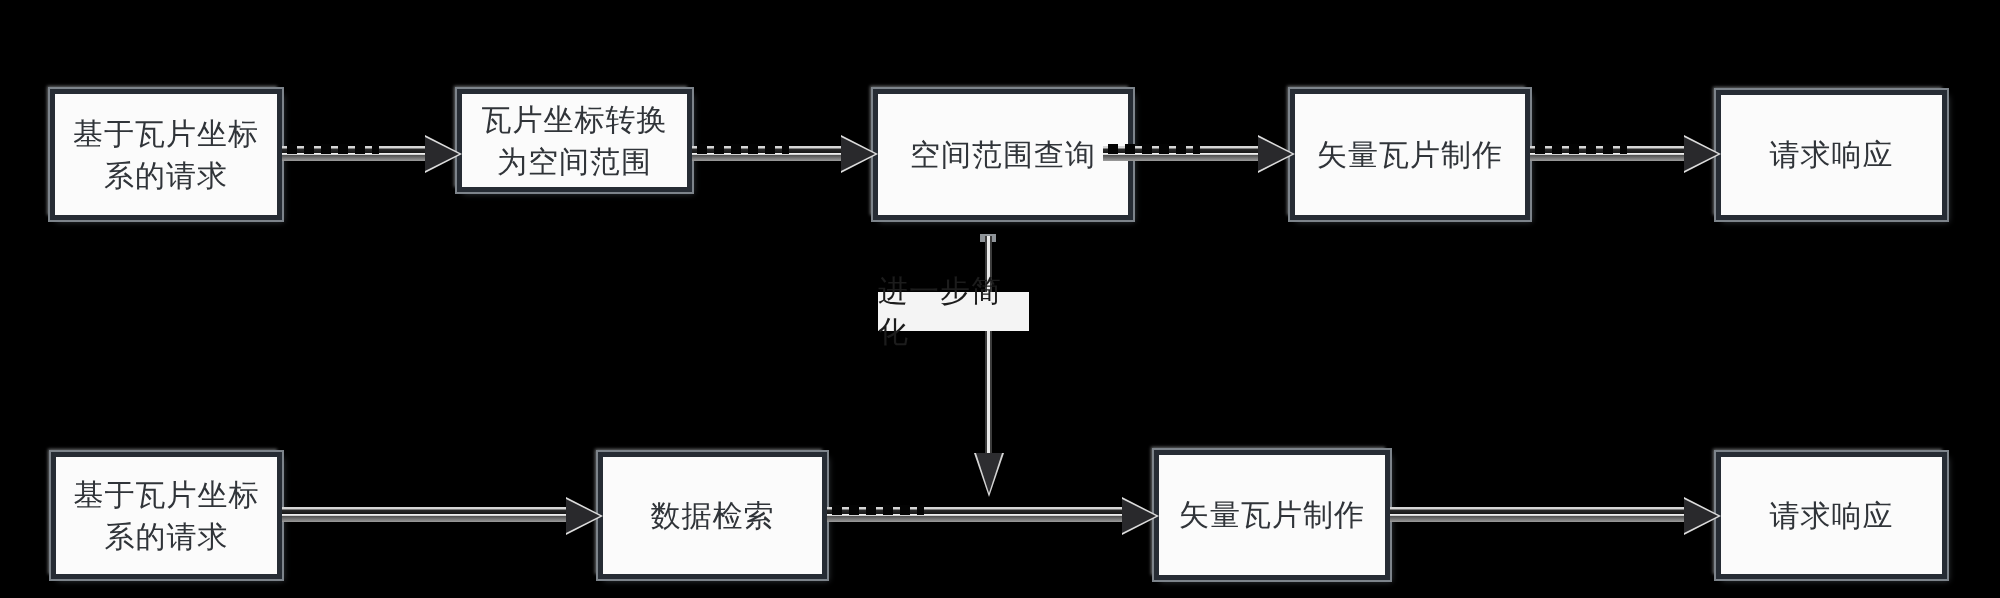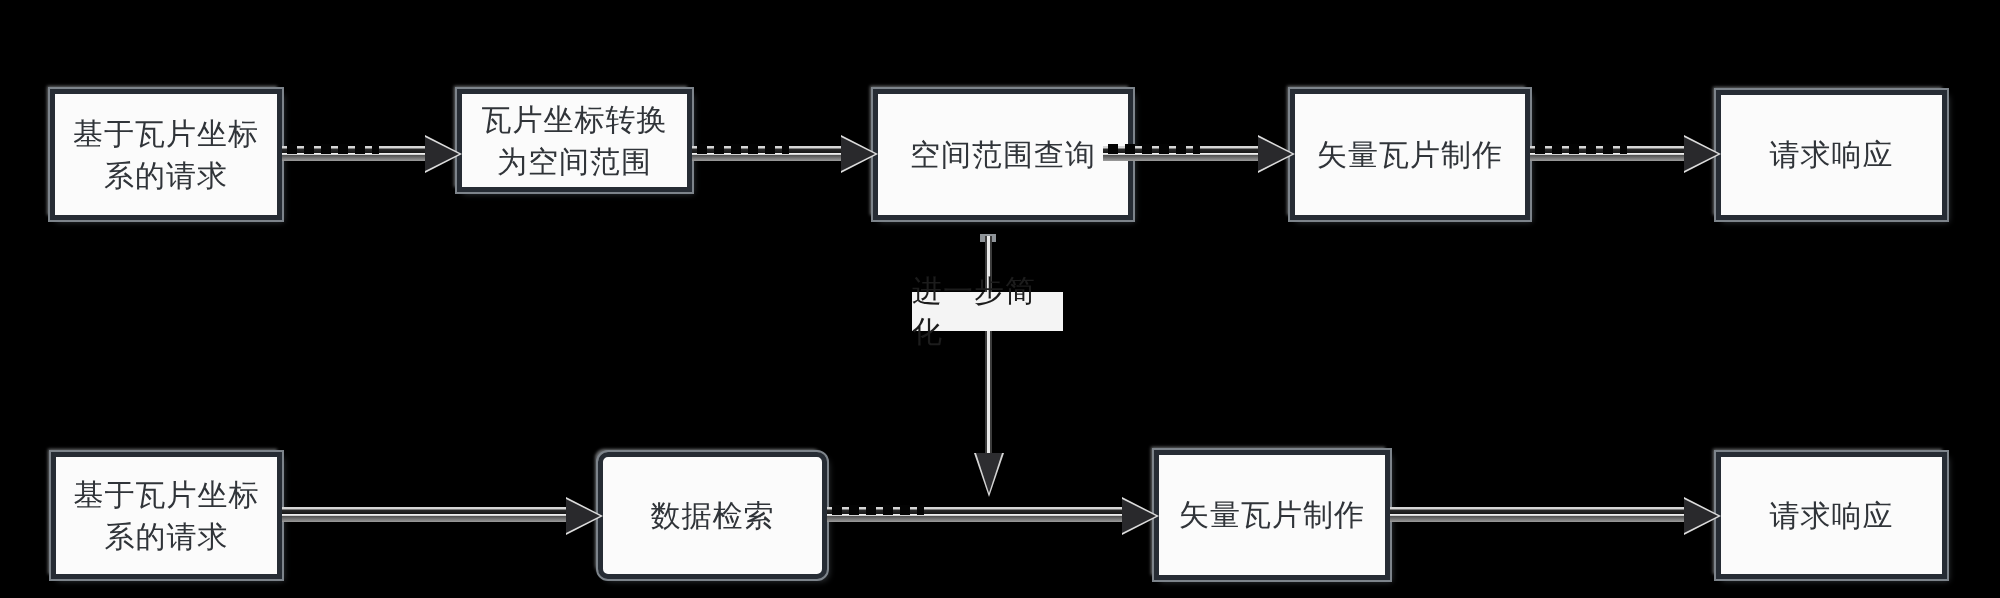--- a/index.html
+++ b/index.html
@@ -134,27 +134,27 @@
   </div>
 
   <div>
     <div class="vcap" style="left:980px;top:198px;width:16px;height:8px;"></div>
     <div class="vline" style="left:985px;top:200px;height:220px;"></div>
     <div class="head" style="left:974px;top:417px;">
         <i class="head-d-o"></i>
         <i class="head-d-i"></i>
       </div>
   </div>
-  <div class="branch-label" style="left:912px;top:256px;width:151px;height:39px;">进一步简化</div>
+  <div class="branch-label" style="left:878px;top:256px;width:151px;height:39px;">进一步简化</div>
 
   <div class="box" style="left:51px;top:416px;width:231px;height:127px;">
     <span class="lbl">基于瓦片坐标
 系的请求</span>
   </div>
-  <div class="box" style="left:598px;top:416px;width:229px;height:127px;border-radius:10px;">
+  <div class="box" style="left:598px;top:416px;width:229px;height:127px;">
     <span class="lbl">数据检索</span>
   </div>
   <div class="box" style="left:1154px;top:414px;width:236px;height:130px;">
     <span class="lbl">矢量瓦片制作</span>
   </div>
   <div class="box" style="left:1716px;top:416px;width:231px;height:127px;">
     <span class="lbl">请求响应</span>
   </div>
 
   <div>

